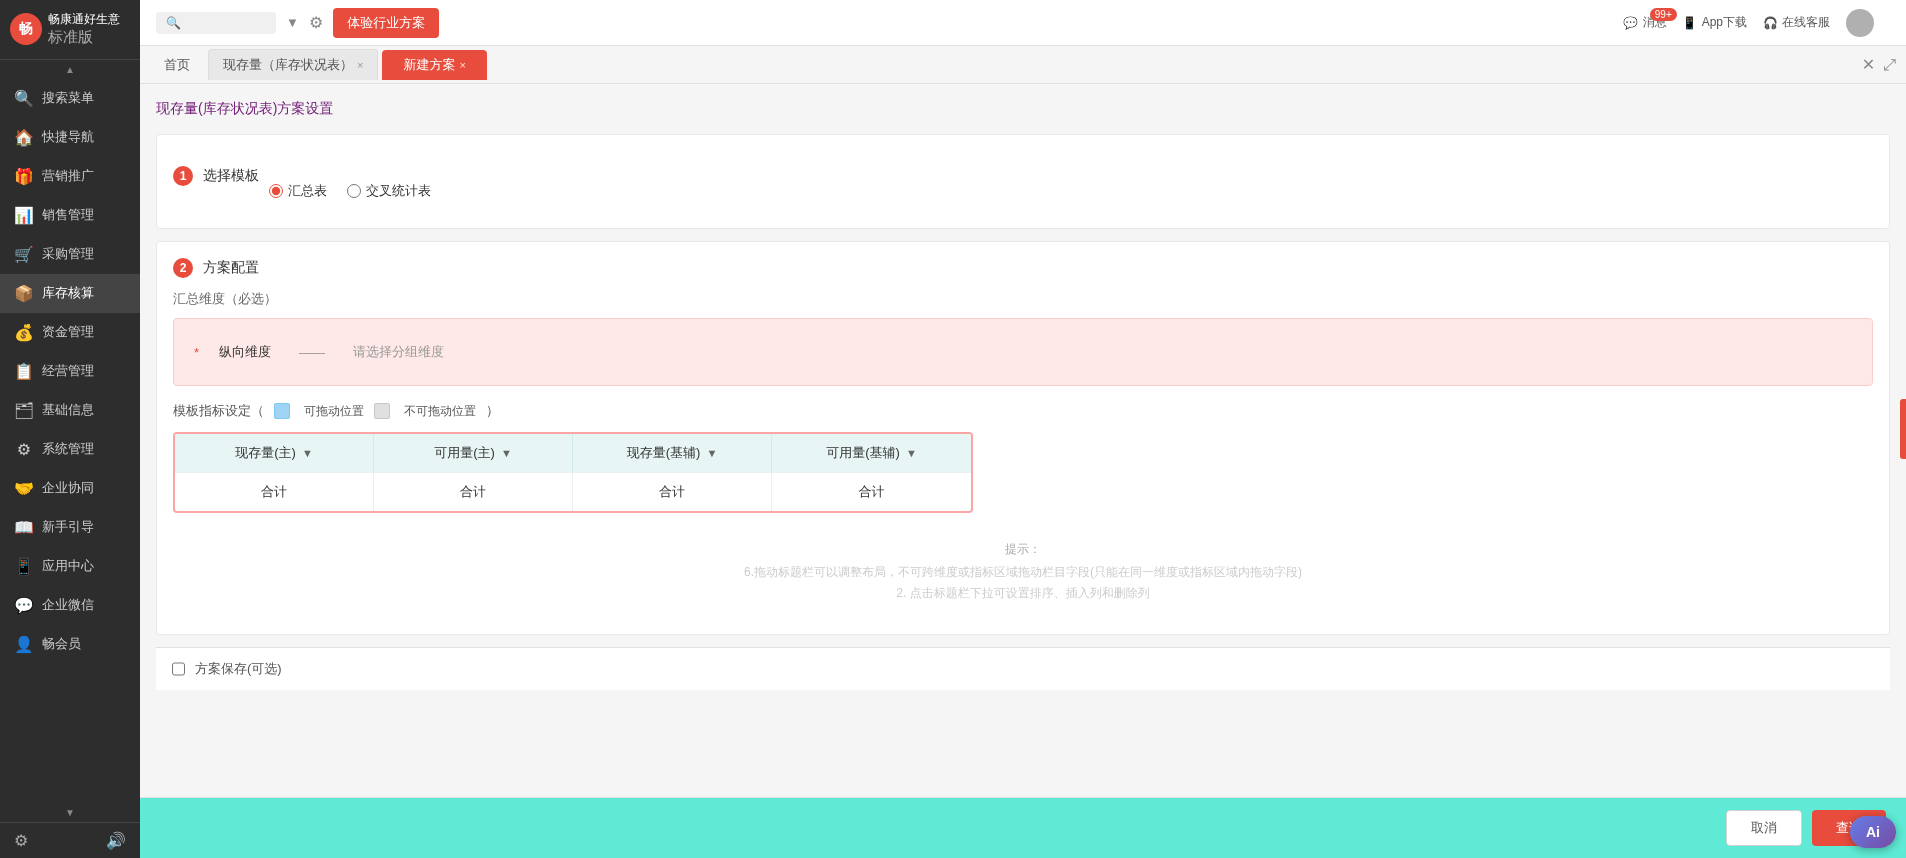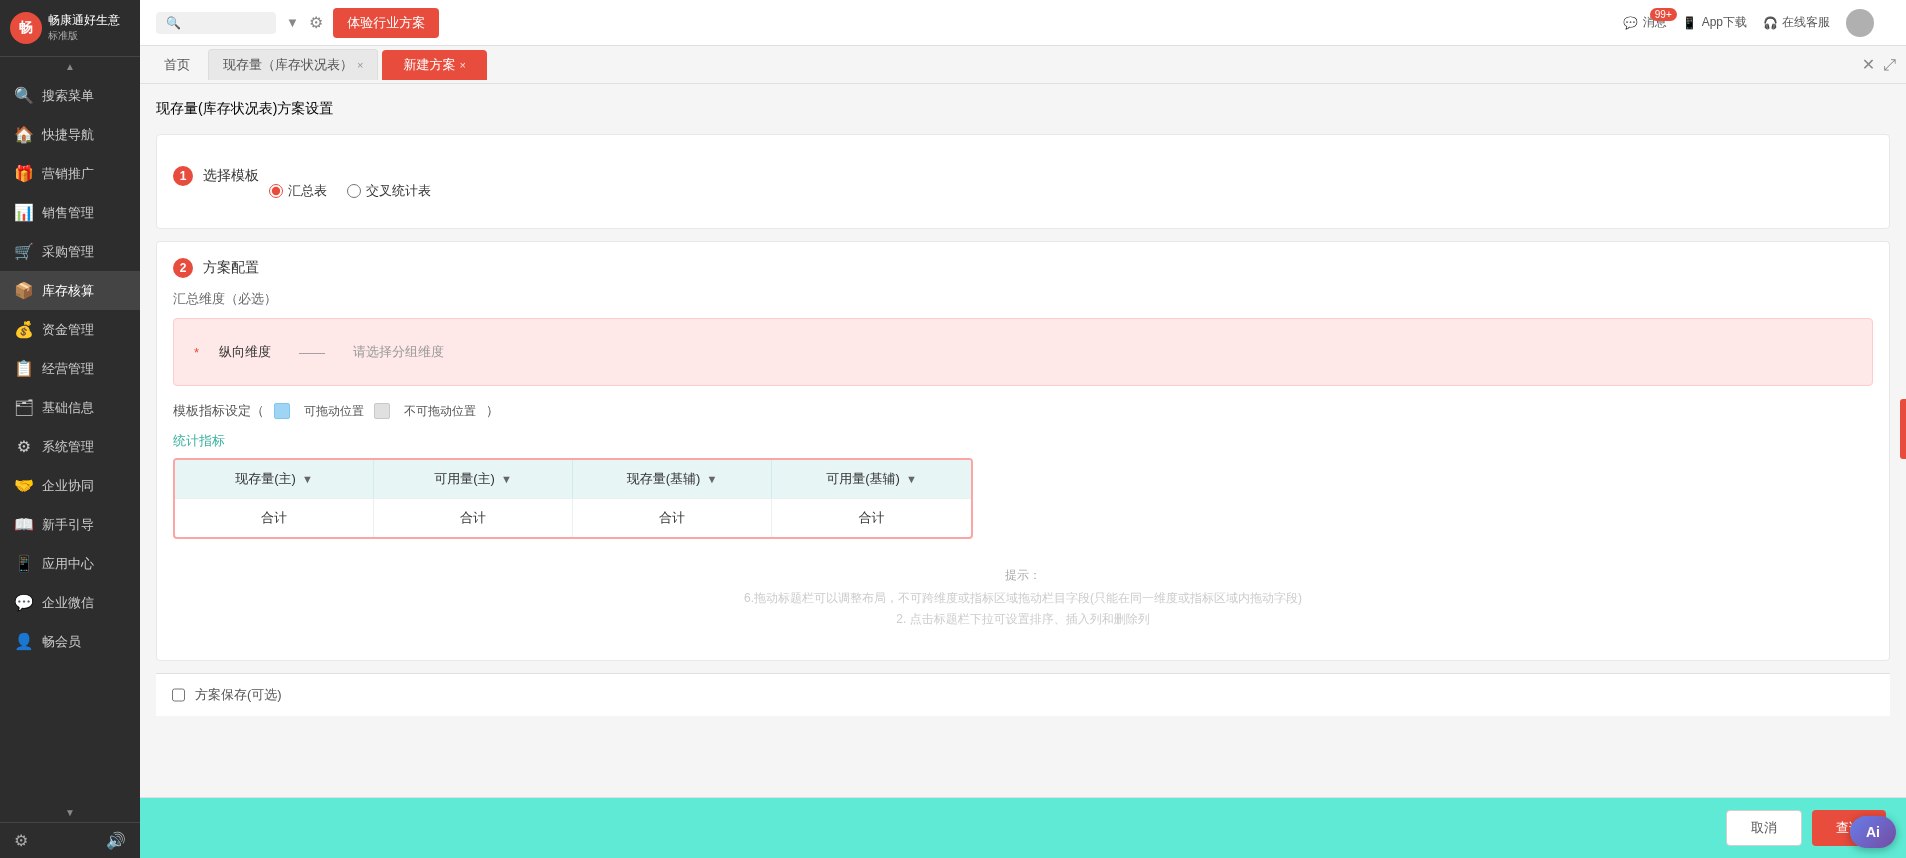--- a/index.html
+++ b/index.html
@@ -23,21 +23,21 @@
       border-bottom: 1px solid #444;
     }
     .logo-icon {
       width: 32px; height: 32px;
       background: #e74c3c;
       border-radius: 50%;
       display: flex; align-items: center; justify-content: center;
       color: white; font-weight: bold; font-size: 14px;
     }
     .logo-text { color: white; font-size: 12px; line-height: 1.3; }
-    .logo-tag { font-size: 10px; color: #aaa; }
+    .logo-tag { font-size: 15px; color: #aaa; }
 
     .sidebar-scroll-btn {
       text-align: center; color: #888; padding: 4px; cursor: pointer; font-size: 10px;
     }
     .sidebar-menu { flex: 1; overflow-y: auto; }
     .sidebar-menu::-webkit-scrollbar { width: 0; }
     .sidebar-item {
       display: flex; align-items: center; gap: 8px;
       padding: 10px 14px; cursor: pointer; color: #ccc;
       transition: background 0.2s;
@@ -133,21 +133,21 @@
     .tab-action-btn { background: none; border: none; cursor: pointer; color: #888; font-size: 16px; }
 
     
     .content {
       flex: 1;
       overflow-y: auto;
       background: #f5f5f5;
       padding: 16px;
     }
     .content-title {
-      font-size: 14px; color: #000000; margin-bottom: 16px;
+      font-size: 14px; color: #701a75; margin-bottom: 16px;
     }
 
     
     .step-section {
       background: white; border-radius: 4px; margin-bottom: 12px;
       padding: 16px; border: 1px solid #e8e8e8;
     }
     .step-header {
       display: flex; align-items: center; gap: 10px; margin-bottom: 12px;
     }
@@ -430,21 +430,20 @@
         <div class="indicator-settings-label">
           <span>模板指标设定（</span>
           <span class="indicator-tag"></span>
           <span class="indicator-tag-label">可拖动位置</span>
           <span class="indicator-tag-inactive"></span>
           <span class="indicator-tag-label">不可拖动位置</span>
           <span>）</span>
         </div>
       </div>
 
-      <div class="stats-section-label">统计指标</div>
       <div class="stats-table">
         <div class="stats-table-header">
           <div class="stats-col-header">
             <span>现存量(主)</span>
             <span class="chevron-icon">▼</span>
           </div>
           <div class="stats-col-header">
             <span>可用量(主)</span>
             <span class="chevron-icon">▼</span>
           </div>

